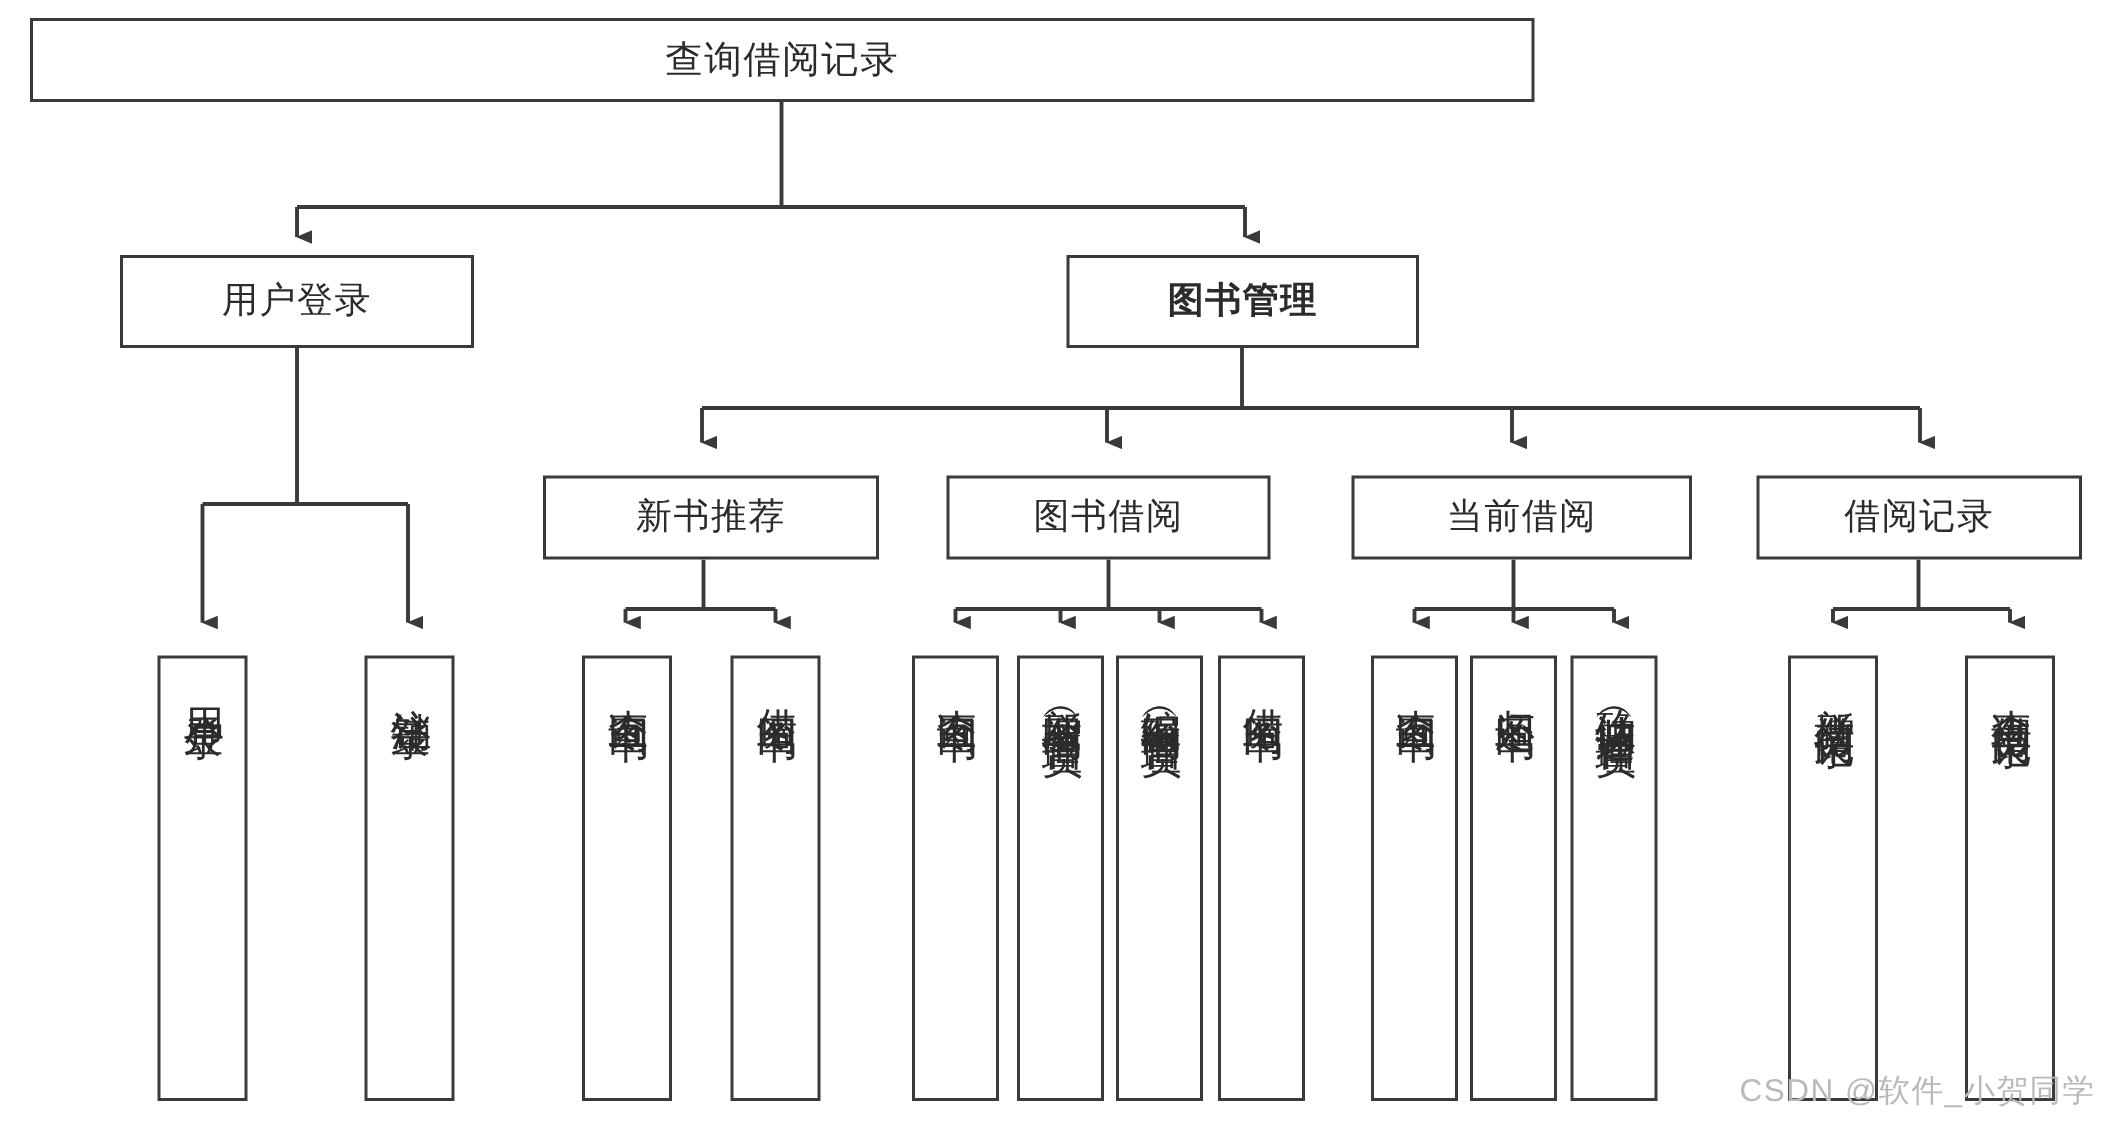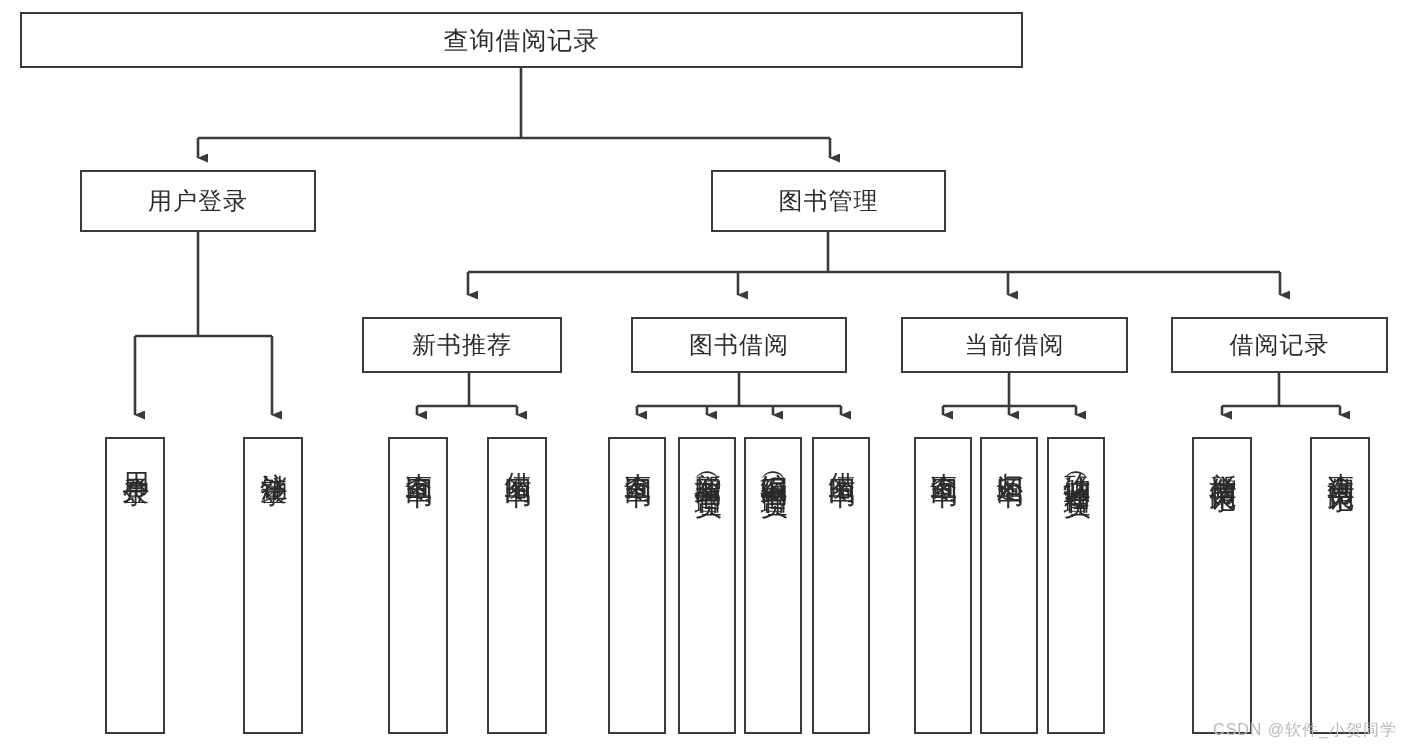--- a/index.html
+++ b/index.html
@@ -35,21 +35,21 @@
     text-orientation:upright;
     font-size:27px;
     line-height:1.18;
     letter-spacing:3px;
     white-space:normal;
   }
   .watermark{
     position:absolute;
     right:8px;
     bottom:6px;
-    font-size:16px;
+    font-size:21px;
     color:#b9b9b9;
     letter-spacing:1px;
     white-space:nowrap;
   }
 </style>
 </head>
 <body>
 
 <div id="stage">
 
@@ -104,25 +104,25 @@
     </g>
   </svg>
 
   <div class="node root" style="left:20px;top:12px;width:1003px;height:56px;">
     <span class="lbl">查询借阅记录</span>
   </div>
 
   <div class="node" style="left:80px;top:170px;width:236px;height:62px;">
     <span class="lbl">用户登录</span>
   </div>
-  <div class="node" style="left:711px;top:170px;width:235px;height:62px;">
+  <div class="node" style="left:711px;top:170px;width:235px;height:62px;font-weight:bold;">
     <span class="lbl">图书管理</span>
   </div>
 
-  <div class="node" style="left:362px;top:317px;width:200px;height:56px;text-align:right;">
+  <div class="node" style="left:362px;top:317px;width:224px;height:56px;text-align:right;">
     <span class="lbl">新书推荐</span>
   </div>
   <div class="node" style="left:631px;top:317px;width:216px;height:56px;align-items:center;">
     <span class="lbl">图书借阅</span>
   </div>
   <div class="node" style="left:901px;top:317px;width:227px;height:56px;">
     <span class="lbl">当前借阅</span>
   </div>
   <div class="node" style="left:1171px;top:317px;width:217px;height:56px;text-align:center;">
     <span class="lbl">借阅记录</span>

